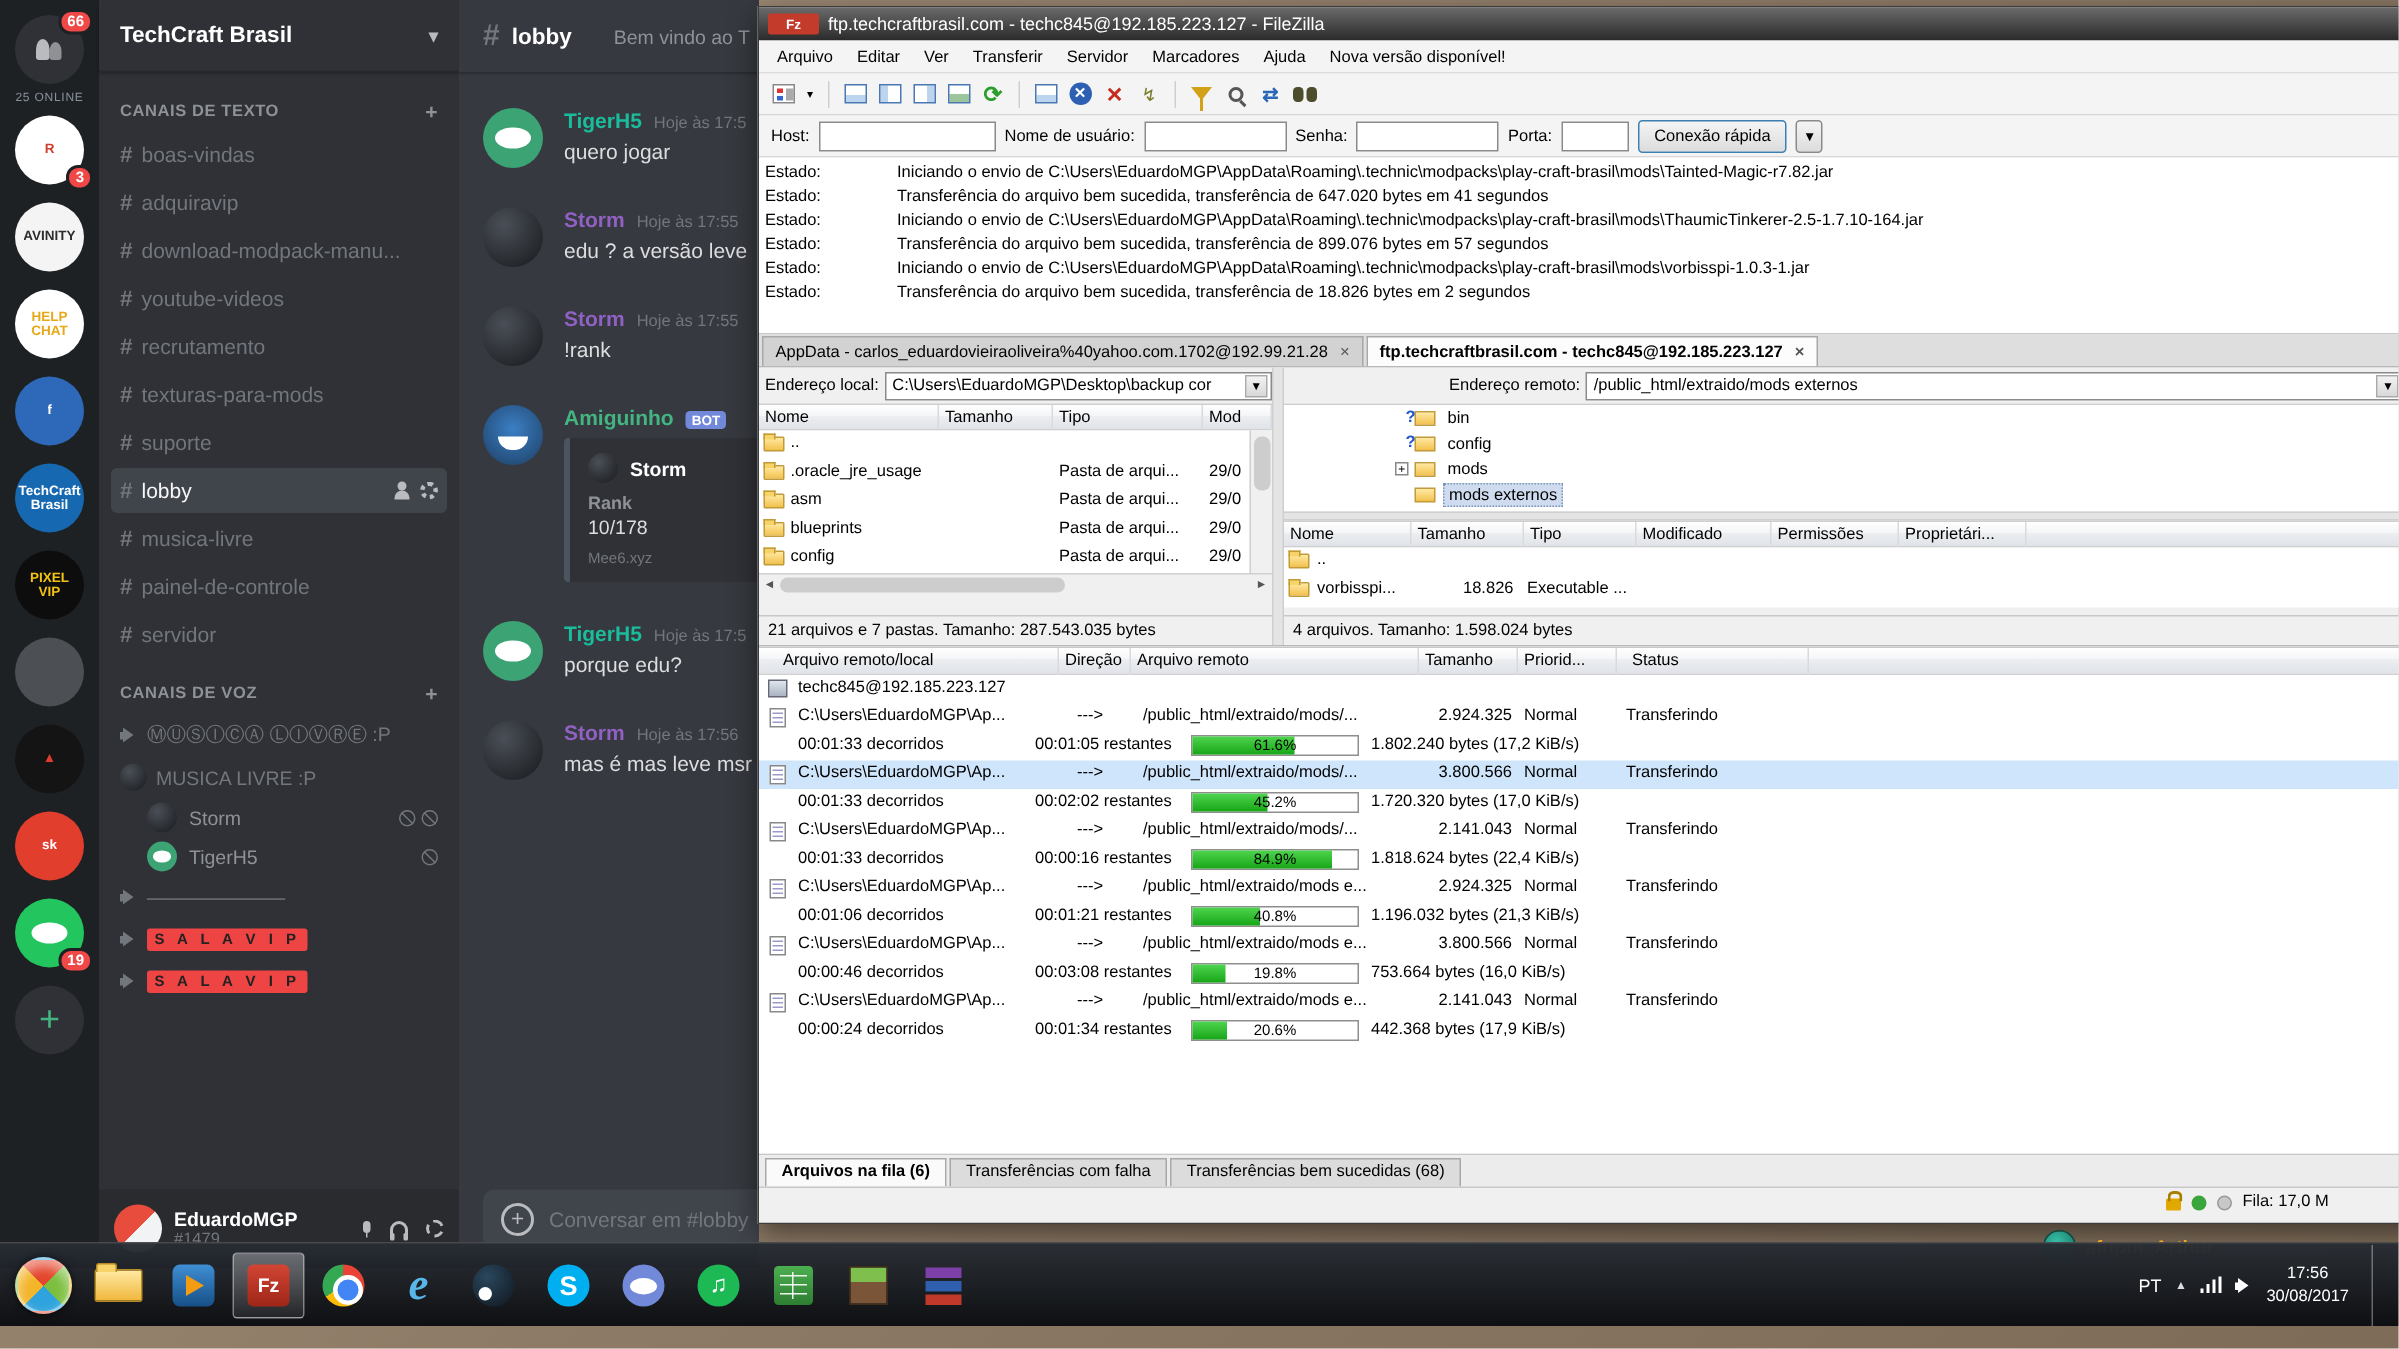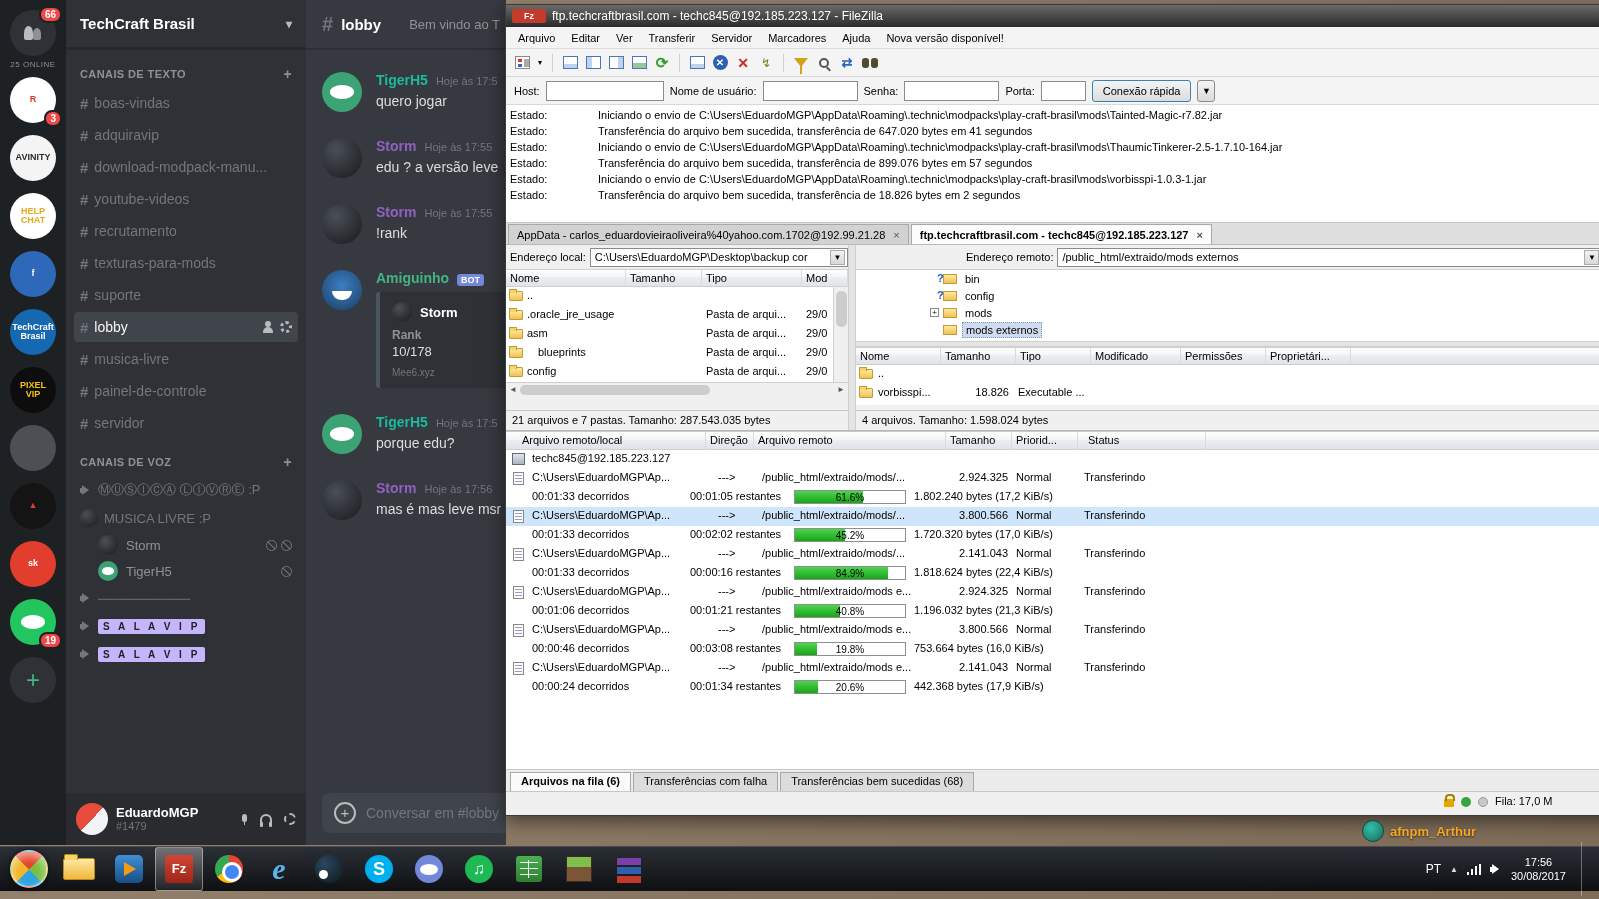--- a/index.html
+++ b/index.html
@@ -41,21 +41,21 @@
   .gear-ic{width:12px;height:12px;border:3px dotted #b9bbbe;border-radius:50%}
   .vrow{display:flex;align-items:center;height:28px;padding:0 6px;color:#72767d;font-size:13px;gap:6px}
   .spk{width:12px;height:12px;position:relative;flex-shrink:0}
   .spk::before{content:"";position:absolute;left:0;top:4px;width:4px;height:5px;background:#72767d}
   .spk::after{content:"";position:absolute;left:2px;top:1px;border-top:5px solid transparent;border-bottom:5px solid transparent;border-left:7px solid #72767d}
   .vuser{display:flex;align-items:center;height:26px;padding:0 6px 0 24px;color:#8e9297;font-size:13px;gap:8px}
   .vav{width:20px;height:20px;border-radius:50%;flex-shrink:0}
   .mute-ic{width:11px;height:11px;border:1px solid #72767d;border-radius:50%;position:relative;margin-left:4px}
   .mute-ic::after{content:"";position:absolute;left:-1px;top:4px;width:11px;height:1px;background:#72767d;transform:rotate(45deg)}
   .vuser .mutes{margin-left:auto;display:flex}
-  .vipbox{background:#c4b5fd;color:#222;font-size:10px;font-weight:bold;letter-spacing:3px;padding:2px 5px;border-radius:2px}
+  .vipbox{background:#ef4444;color:#222;font-size:10px;font-weight:bold;letter-spacing:3px;padding:2px 5px;border-radius:2px}
   .userbar{position:absolute;left:0;bottom:0;width:100%;height:52px;background:#292b2f;display:flex;align-items:center;padding:0 10px;gap:8px;z-index:3}
   .userbar .uav{width:32px;height:32px;border-radius:50%;background:linear-gradient(135deg,#e74c3c 50%,#f2f3f5 50%)}
   .uname{color:#fff;font-size:13px;font-weight:bold;line-height:1.1}
   .utag{color:#72767d;font-size:11px}
   .ubar-icons{margin-left:auto;display:flex;gap:12px;align-items:center}
   .mic-ic{width:7px;height:11px;position:relative}
   .mic-ic::before{content:"";position:absolute;left:1px;top:0;width:5px;height:8px;background:#b9bbbe;border-radius:3px}
   .mic-ic::after{content:"";position:absolute;left:3px;top:8px;width:1px;height:3px;background:#b9bbbe}
   .head-ic{width:12px;height:10px;border:2px solid #b9bbbe;border-bottom:none;border-radius:7px 7px 0 0;position:relative}
   .head-ic::before,.head-ic::after{content:"";position:absolute;bottom:-3px;width:3px;height:5px;background:#b9bbbe;border-radius:1px}
@@ -193,21 +193,21 @@
   .lock-ic{width:10px;height:8px;background:#e0a800;border-radius:1px;position:relative;margin-top:4px}
   .lock-ic::before{content:"";position:absolute;left:1px;top:-5px;width:6px;height:5px;border:2px solid #a97f00;border-bottom:none;border-radius:4px 4px 0 0}
   .dot-ic{width:10px;height:10px;border-radius:50%}
 
   
   #toast{position:absolute;left:1362px;top:820px;display:flex;align-items:center;gap:6px;z-index:5}
   #toast .tav{width:22px;height:22px;border-radius:50%;background:radial-gradient(circle at 40% 35%,#35c0a8,#17695b);border:1px solid #0d4a40}
   #toast .tname{color:#f5a623;font-weight:bold;font-size:13px;text-shadow:0 1px 2px rgba(0,0,0,.6)}
 
   
-  #taskbar{position:absolute;left:0;top:846px;width:1599px;height:45px;background:linear-gradient(rgba(40,45,52,.97),rgba(10,12,16,.97));border-top:1px solid rgba(255,255,255,.25);display:flex;align-items:center;padding:0 4px;z-index:10}
+  #taskbar{position:absolute;left:0;top:828px;width:1599px;height:56px;background:linear-gradient(rgba(40,45,52,.97),rgba(10,12,16,.97));border-top:1px solid rgba(255,255,255,.25);display:flex;align-items:center;padding:0 4px;z-index:10}
   .tb-app{width:48px;height:44px;margin:0 1px;border-radius:3px;display:flex;align-items:center;justify-content:center;cursor:pointer;position:relative}
   .tb-app.active{background:linear-gradient(rgba(255,255,255,.32),rgba(255,255,255,.08));border:1px solid rgba(255,255,255,.4)}
   .ic-start{width:38px;height:38px;border-radius:50%;background:conic-gradient(from -45deg,#e4452c 0 25%,#7cbf3f 0 50%,#2ea3dd 0 75%,#f3b52a 0);border:2px solid rgba(255,255,255,.5);box-shadow:inset 0 4px 8px rgba(255,255,255,.55),0 0 6px rgba(0,0,0,.6)}
   .ic-folder{width:32px;height:22px;background:linear-gradient(#ffe9a2,#f0b73d);border:1px solid #b98c23;border-radius:2px;position:relative}
   .ic-folder::before{content:"";position:absolute;top:-5px;left:0;width:12px;height:5px;background:#f6d469;border:1px solid #b98c23;border-bottom:none;border-radius:2px 2px 0 0}
   .ic-media{width:28px;height:28px;border-radius:5px;background:linear-gradient(#3f8fd4,#174f86);position:relative}
   .ic-media::after{content:"";position:absolute;left:9px;top:7px;border-top:7px solid transparent;border-bottom:7px solid transparent;border-left:12px solid #f39c12}
   .ic-fz{width:28px;height:28px;border-radius:4px;background:linear-gradient(#d24534,#9e2617);color:#fff;font-weight:bold;font-size:13px;text-align:center;line-height:28px}
   .ic-fz::after{content:"Fz"}
   .ic-chrome{width:28px;height:28px;border-radius:50%;background:conic-gradient(#ea4335 0 33%,#fbbc05 0 66%,#34a853 0);position:relative}
@@ -687,21 +687,21 @@
           <div class="list-row" style="position:relative">
             <span class="folder-ic" style="left:3px"></span>
             <span class="lcell" style="left:21px;width:96px">asm</span>
             <span class="lcell" style="left:120px;width:70px;text-align:right"></span>
             <span class="lcell" style="left:200px;width:94px">Pasta de arqui...</span>
             <span class="lcell" style="left:300px;width:40px">29/0</span>
           </div>
 
           <div class="list-row" style="position:relative">
             <span class="folder-ic" style="left:3px"></span>
-            <span class="lcell" style="left:32px;width:96px">blueprints</span>
+            <span class="lcell" style="left:21px;width:96px">blueprints</span>
             <span class="lcell" style="left:120px;width:70px;text-align:right"></span>
             <span class="lcell" style="left:200px;width:94px">Pasta de arqui...</span>
             <span class="lcell" style="left:300px;width:40px">29/0</span>
           </div>
 
           <div class="list-row" style="position:relative">
             <span class="folder-ic" style="left:3px"></span>
             <span class="lcell" style="left:21px;width:96px">config</span>
             <span class="lcell" style="left:120px;width:70px;text-align:right"></span>
             <span class="lcell" style="left:200px;width:94px">Pasta de arqui...</span>

